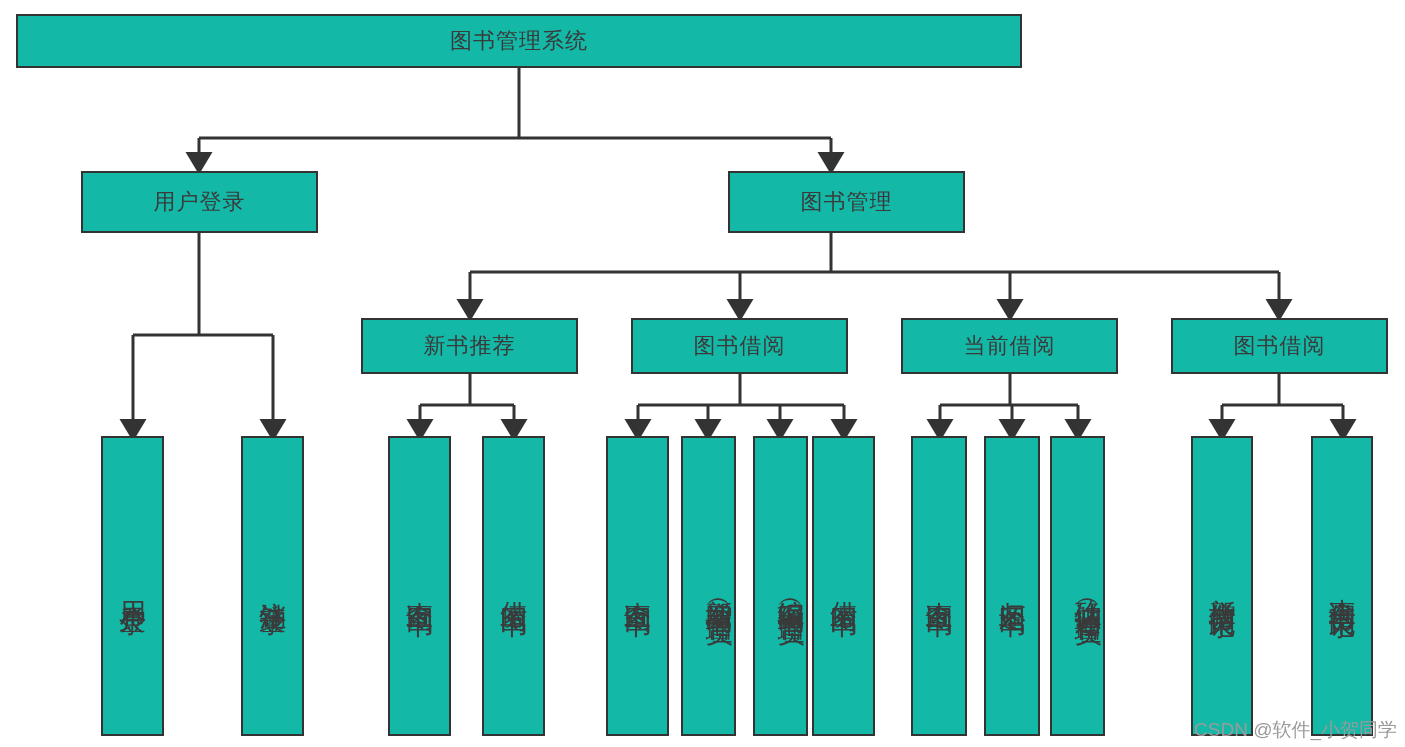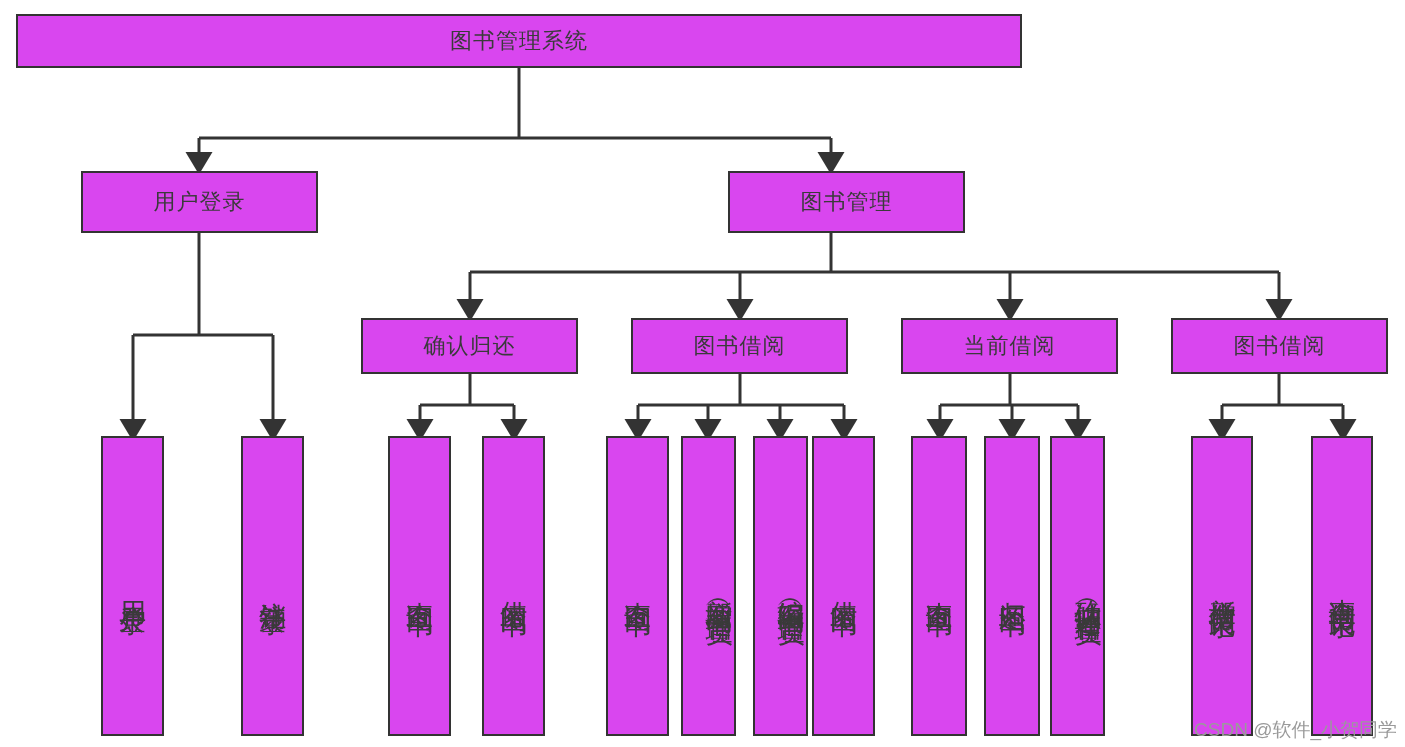--- a/index.html
+++ b/index.html
@@ -21,21 +21,21 @@
     position: absolute;
     left: 0;
     top: 0;
     width: 1405px;
     height: 747px;
   }
   .node {
     position: absolute;
     box-sizing: border-box;
     border: 2px solid #333333;
-    background: #d946ef;
+    background: #14b8a6;
     display: flex;
     align-items: center;
     justify-content: center;
     color: #3a3a3a;
     z-index: 2;
   }
   .node-h {
     font-size: 22px;
     letter-spacing: 1px;
     white-space: nowrap;
@@ -124,21 +124,21 @@
   </div>
 
   <div class="node node-h" style="left:81px; top:171px; width:237px; height:62px;">
     <span>用户登录</span>
   </div>
   <div class="node node-h" style="left:712px; top:171px; width:237px; height:62px;margin-left:16px;">
     <span>图书管理</span>
   </div>
 
   <div class="node node-h" style="left:361px; top:318px; width:217px; height:56px;">
-    <span>确认归还</span>
+    <span>新书推荐</span>
   </div>
   <div class="node node-h" style="left:901px; top:318px; width:217px; height:56px;">
     <span>当前借阅</span>
   </div>
   <div class="node node-h" style="left:631px; top:318px; width:217px; height:56px;">
     <span>图书借阅</span>
   </div>
   <div class="node node-h" style="left:1171px; top:318px; width:217px; height:56px;">
     <span>图书借阅</span>
   </div>

